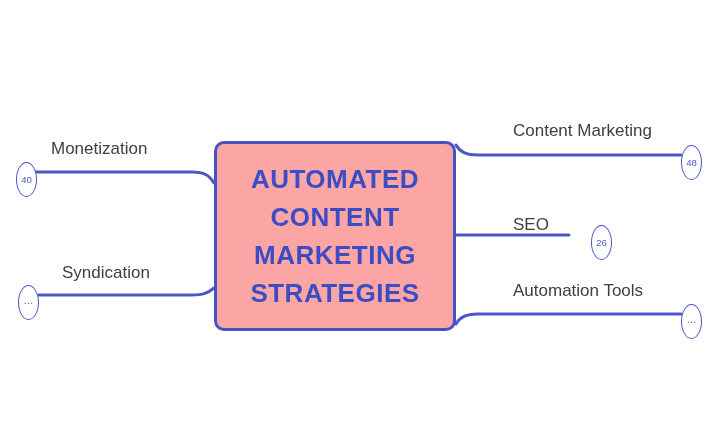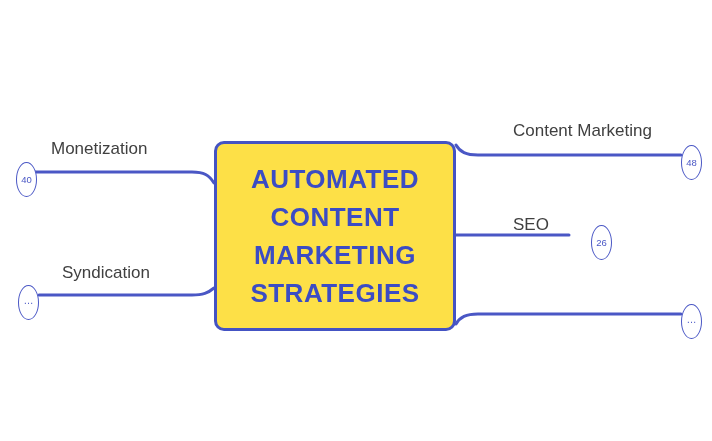--- a/index.html
+++ b/index.html
@@ -28,21 +28,21 @@
     stroke-width: 3;
     stroke-linecap: round;
   }
   .root-node {
     position: absolute;
     left: 214px;
     top: 141px;
     width: 242px;
     height: 190px;
     box-sizing: border-box;
-    background: #fde047;
+    background: #fca5a5;
     border: 3px solid #4453c3;
     border-radius: 10px;
     display: flex;
     align-items: center;
     justify-content: center;
     cursor: pointer;
   }
   .root-node .root-label {
     width: 200px;
     text-align: center;
@@ -92,20 +92,21 @@
   </svg>
 
   <div class="root-node">
     <div class="root-label">AUTOMATED CONTENT MARKETING STRATEGIES</div>
   </div>
 
   <div class="branch-label" style="left:62px; top:263px;">Syndication</div>
   <div class="branch-label" style="left:51px; top:139px;">Monetization</div>
   <div class="branch-label" style="left:513px; top:121px;">Content Marketing</div>
   <div class="branch-label" style="left:513px; top:215px;">SEO</div>
+  <div class="branch-label" style="left:513px; top:281px;">Automation Tools</div>
 
   <div class="badge" style="left:16px; top:162px;">40</div>
   <div class="badge dots" style="left:18px; top:285px;">…</div>
   <div class="badge" style="left:681px; top:145px;">48</div>
   <div class="badge" style="left:591px; top:225px;">26</div>
   <div class="badge dots" style="left:681px; top:304px;">…</div>
 
 </div>
 
 </body></html>

